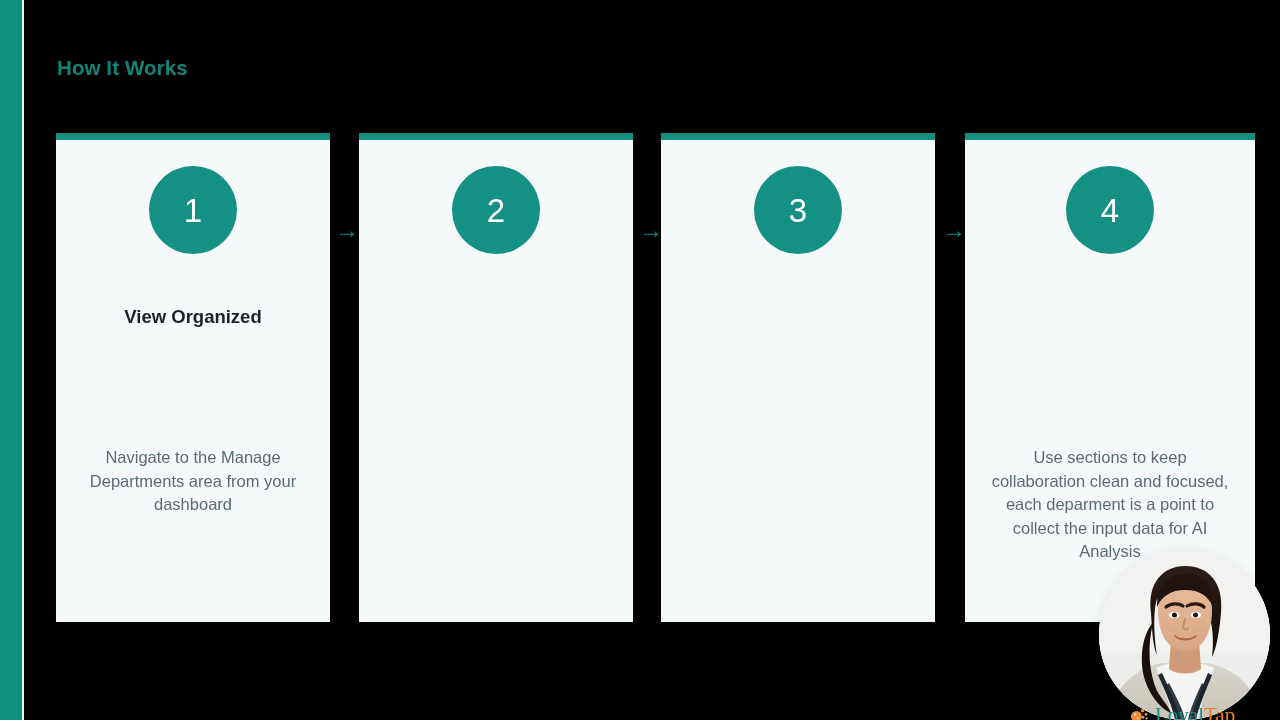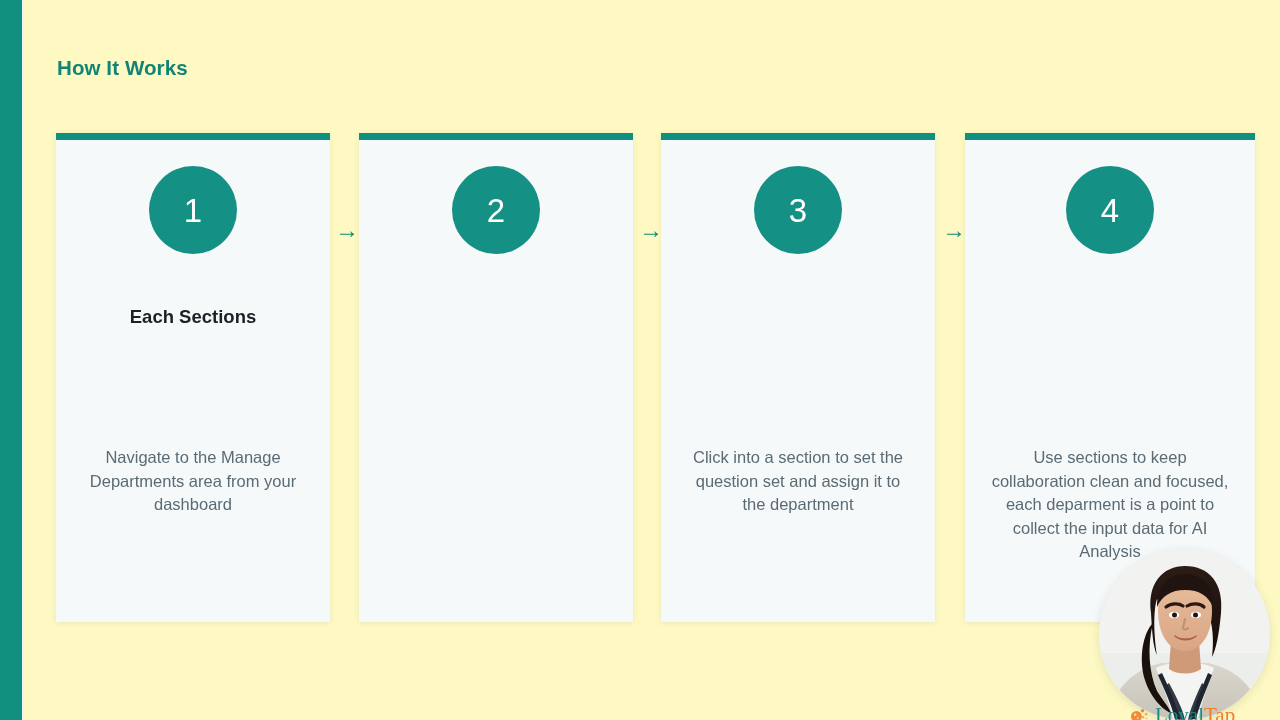--- a/index.html
+++ b/index.html
@@ -35,21 +35,21 @@
     background: #eef3f3;
   }
 
   
   .stage {
     position: absolute;
     left: 24px;
     top: 0;
     width: 1256px;
     height: 720px;
-    background: #fef9c3;
+    background: #000000;
   }
 
   .page-title {
     position: absolute;
     left: 33px;
     top: 56px;
     font-size: 20.5px;
     font-weight: bold;
     color: #128477;
     letter-spacing: 0.1px;
@@ -184,35 +184,34 @@
 <div class="left-rail-seam"></div>
 
 <div class="stage">
 
   <div class="page-title">How It Works</div>
 
   <div class="cards-row">
 
     <div class="step-card c1">
       <div class="step-circle">1</div>
-      <div class="step-title">Each Sections</div>
+      <div class="step-title">View Organized</div>
       <div class="step-desc">Navigate to the Manage Departments area from your dashboard</div>
     </div>
 
     <div class="step-arrow a1">→</div>
 
     <div class="step-card c2">
       <div class="step-circle">2</div>
     </div>
 
     <div class="step-arrow a2">→</div>
 
     <div class="step-card c3">
       <div class="step-circle">3</div>
-      <div class="step-desc">Click into a section to set the question set and assign it to the department</div>
     </div>
 
     <div class="step-arrow a3">→</div>
 
     <div class="step-card c4">
       <div class="step-circle">4</div>
       <div class="step-desc">Use sections to keep collaboration clean and focused, each deparment is a point to collect the input data for AI Analysis</div>
     </div>
 
   </div>

